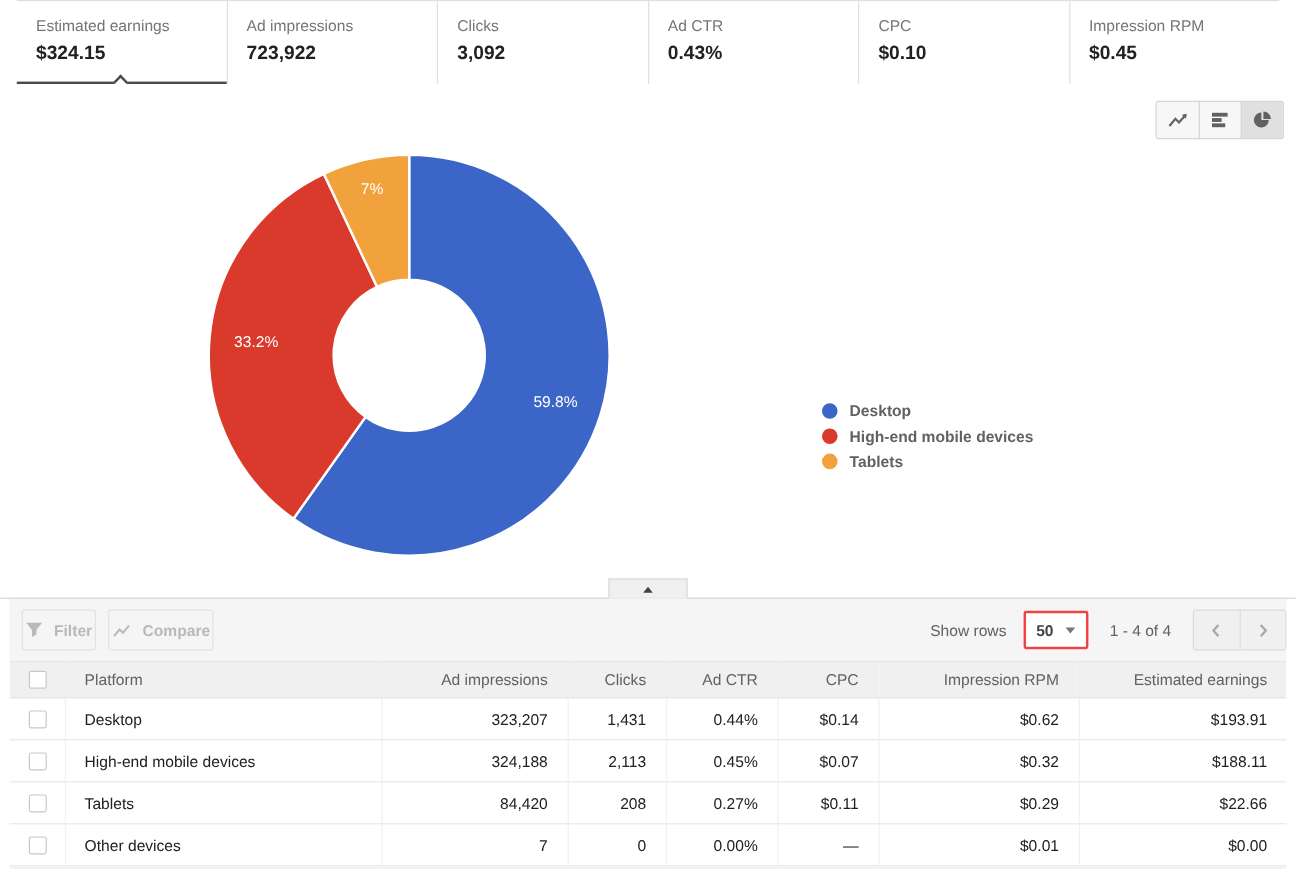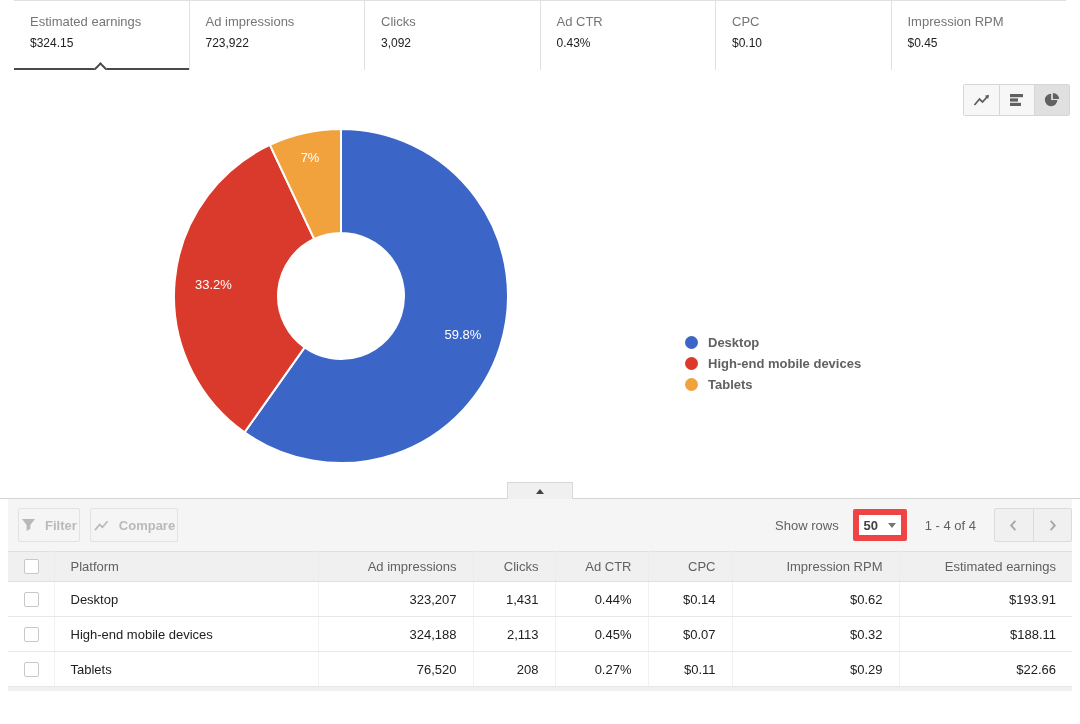--- a/index.html
+++ b/index.html
@@ -4,21 +4,21 @@
 <style>
   * { margin:0; padding:0; box-sizing:border-box; }
   html,body { width:1080px; height:724px; background:#fff; overflow:hidden;
     font-family:"Liberation Sans", sans-serif; }
 
   
   .metrics { display:flex; margin:0 14px; border-top:1px solid #e0e0e0; height:70px; }
   .card { flex:1 1 0; position:relative; padding:13px 0 0 16px; cursor:pointer; }
   .card + .card { border-left:1px solid #e0e0e0; }
   .card .lbl { font-size:13px; color:#757575; display:block; }
-  .card .val { font-size:12px; font-weight:normal; color:#212121; display:block; margin-top:7px; }
+  .card .val { font-size:16px; font-weight:bold; color:#212121; display:block; margin-top:7px; }
   .card .underline { position:absolute; left:0; right:0; bottom:0; height:2px; background:#4a4a4a; display:none; }
   .card .caret { position:absolute; bottom:-3px; left:50%; width:9px; height:9px; margin-left:-5px;
     background:#fff; border-top:2px solid #4a4a4a; border-left:2px solid #4a4a4a;
     transform:rotate(45deg); display:none; }
   .card.selected .underline, .card.selected .caret { display:block; }
 
   
   .chart-section { position:relative; height:429px; border-bottom:1px solid #d4d4d4; background:#fff; }
   .chart-toggles { position:absolute; top:14px; right:10px; display:flex;
     border:1px solid #d6d6d6; border-radius:2px; overflow:hidden; background:#f7f7f7; }
@@ -42,21 +42,21 @@
 
   
   .tablebar { height:52px; margin:0 8px; background:#f5f5f5; display:flex; align-items:center; }
   .tb-btn { display:flex; align-items:center; height:34px; padding:0 2px; margin-left:10px;
     border:1px solid #e2e2e2; border-radius:2px; color:#b9b9b9; font-size:13px; font-weight:bold;
     background:#f5f5f5; cursor:default; }
   .tb-btn svg { fill:#b9b9b9; stroke:#b9b9b9; margin-right:9px; }
   .tb-btn.compare svg { fill:none; }
   .tb-right { margin-left:auto; display:flex; align-items:center; }
   .showrows-label { font-size:13px; color:#616161; margin-right:14px; }
-  .rows-select { width:54px; height:32px; background:#fff; border:6px solid #ef4444; border-radius:2px;
+  .rows-select { width:54px; height:32px; background:#fff; border:2px solid #ef4444; border-radius:2px;
     display:flex; align-items:center; justify-content:center; cursor:pointer; }
   .rows-select .rv { font-size:13px; font-weight:bold; color:#424242; margin-right:10px; }
   .caret-down { width:0; height:0; border-left:4px solid transparent; border-right:4px solid transparent;
     border-top:5px solid #757575; }
   .range-label { font-size:13px; color:#616161; margin:0 18px 0 18px; }
   .pager { display:flex; height:34px; width:78px; border:1px solid #dcdcdc; border-radius:2px;
     background:#f0f0f0; overflow:hidden; }
   .pg { flex:1; display:flex; align-items:center; justify-content:center; color:#a8a8a8; cursor:default; }
   .pg + .pg { border-left:1px solid #dcdcdc; }
   .pg svg { stroke:currentColor; fill:none; }
@@ -248,22 +248,34 @@
         <td class="r sep">0.45%</td>
         <td class="r sep">$0.07</td>
         <td class="r sep">$0.32</td>
         <td class="r">$188.11</td>
       </tr>
       <tr>
         <td class="l sep" style="padding-left: 0px;">
           <div class="chk"></div>
         </td>
         <td class="l sep">Tablets</td>
-        <td class="r sep">76,520</td>
+        <td class="r sep">84,420</td>
         <td class="r sep">208</td>
         <td class="r sep">0.27%</td>
         <td class="r sep">$0.11</td>
         <td class="r sep">$0.29</td>
         <td class="r">$22.66</td>
       </tr>
+      <tr>
+        <td class="l sep" style="padding-left: 0px;">
+          <div class="chk"></div>
+        </td>
+        <td class="l sep">Other devices</td>
+        <td class="r sep">7</td>
+        <td class="r sep">0</td>
+        <td class="r sep">0.00%</td>
+        <td class="r sep">—</td>
+        <td class="r sep">$0.01</td>
+        <td class="r">$0.00</td>
+      </tr>
     </tbody>
 </table>
 <div class="bottom-strip"></div>
 
 </body></html>

